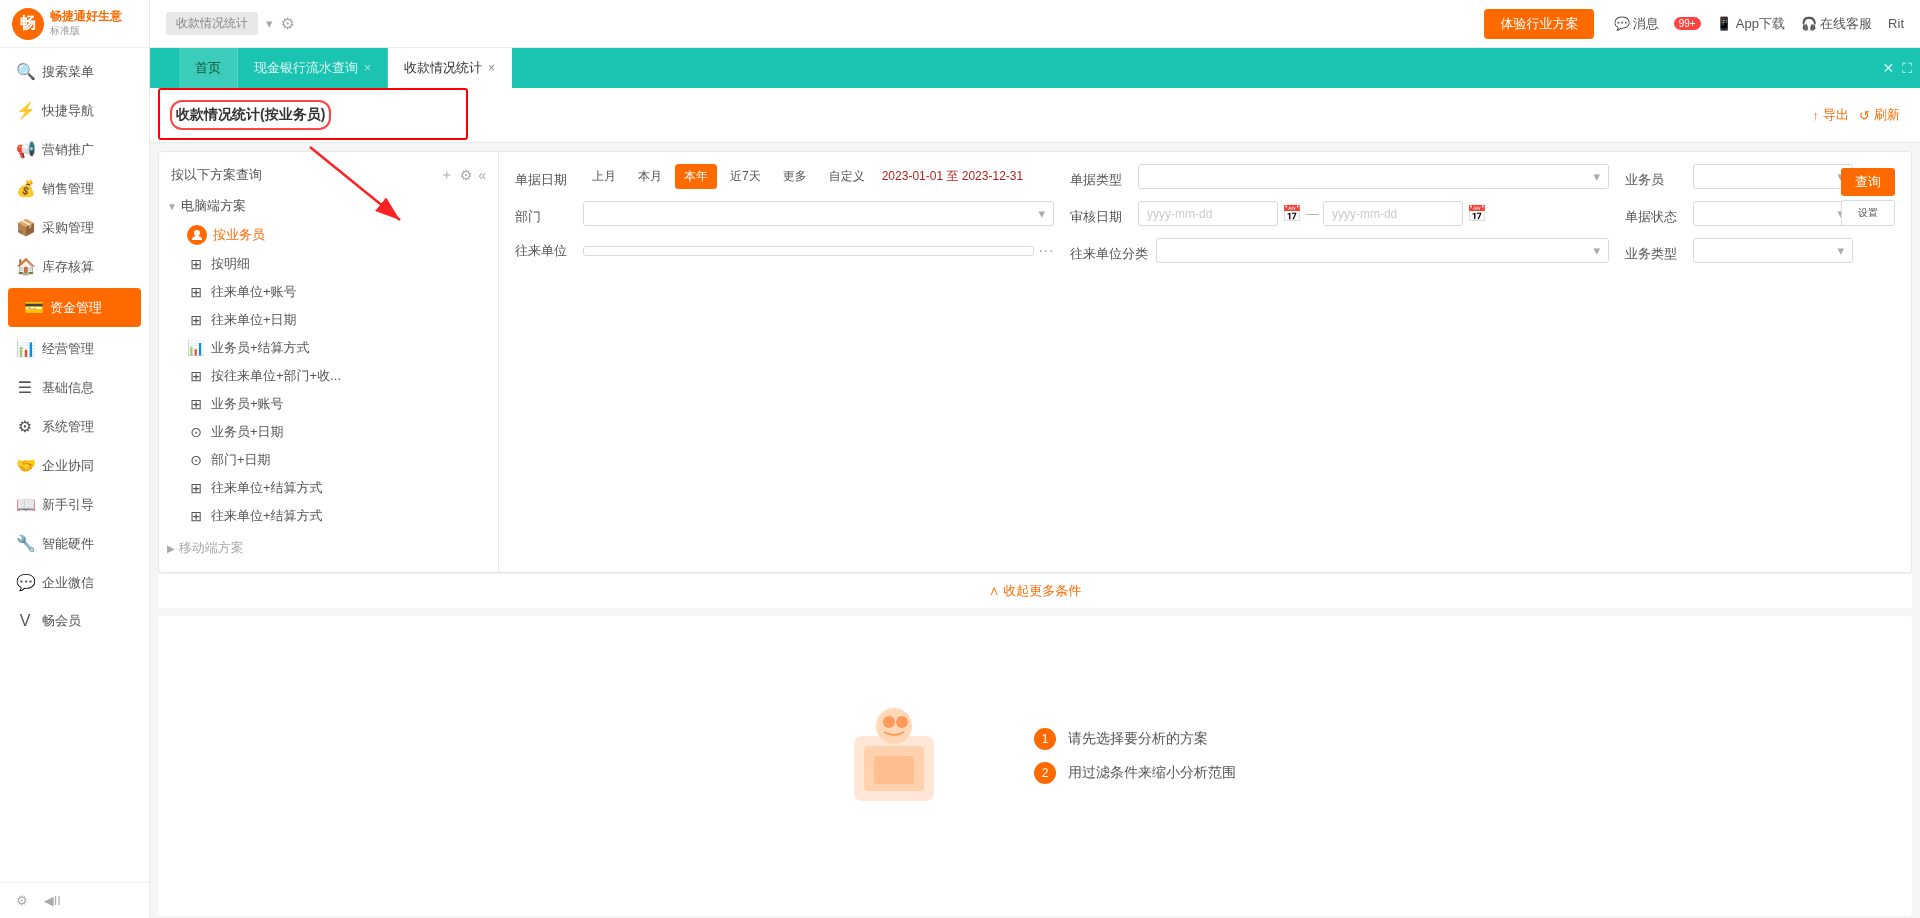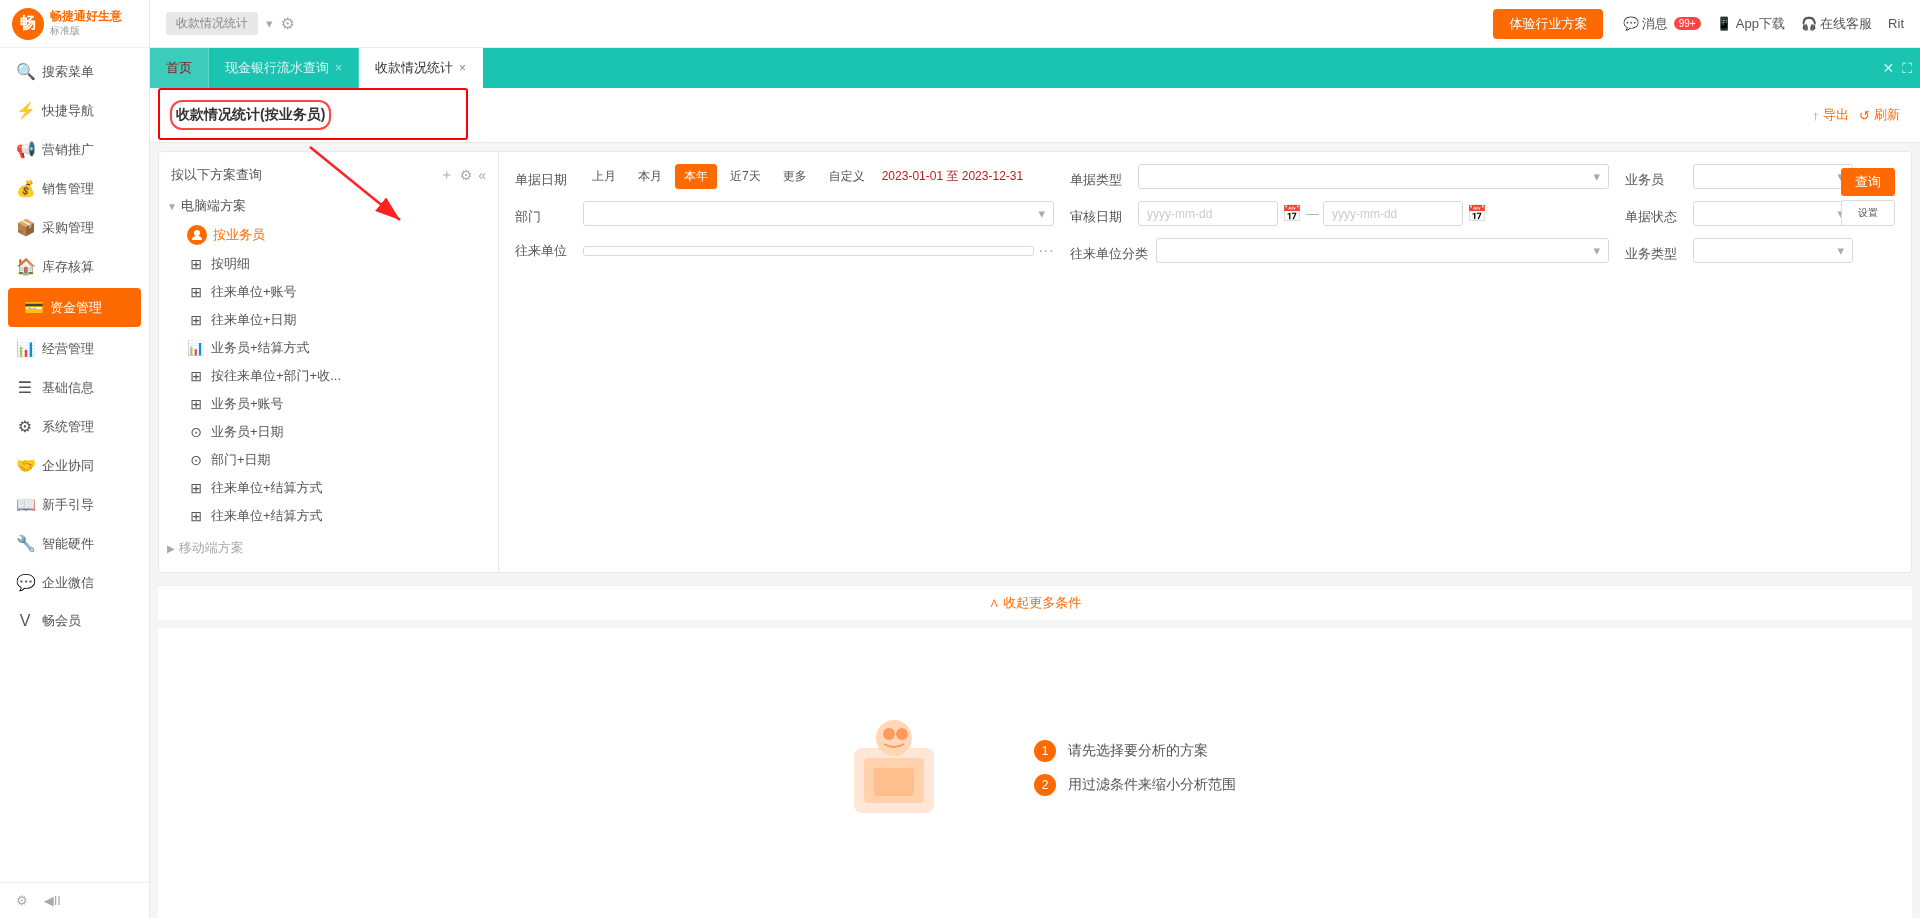--- a/index.html
+++ b/index.html
@@ -50,34 +50,34 @@
     .header-left { display: flex; align-items: center; gap: 8px; }
     .breadcrumb-text { font-size: 12px; color: #999; background: #f5f5f5; padding: 2px 8px; border-radius: 3px; }
     .header-right { display: flex; align-items: center; gap: 20px; }
     .trial-btn {
       background: #ff6a00; color: #fff; border: none; padding: 6px 16px;
       border-radius: 4px; cursor: pointer; font-size: 13px;
     }
     .header-icon-group { display: flex; align-items: center; gap: 16px; color: #555; font-size: 13px; }
     .notification-badge {
       background: #ff4444; color: #fff; border-radius: 10px; padding: 1px 5px;
-      font-size: 10px; margin-left: 4px;
+      font-size: 10px; margin-left: 13px;
     }
 
     
     .tab-bar {
       height: 40px; background: #1bc4b0; display: flex; align-items: center;
       padding: 0 0 0 0;
     }
     .tab-item {
       display: flex; align-items: center; padding: 0 16px; height: 40px;
       color: rgba(255,255,255,0.85); cursor: pointer; font-size: 13px;
       border-right: 1px solid rgba(255,255,255,0.2);
     }
-    .tab-item.home { background: rgba(255,255,255,0.15); color: #7f1d1d; }
+    .tab-item.home { background: rgba(255,255,255,0.15); color: #14532d; margin-left: 29px; }
     .tab-item.active { background: #fff; color: #333; }
     .tab-close { margin-left: 6px; font-size: 12px; color: inherit; opacity: 0.7; }
     .tab-spacer { flex: 1; }
     .tab-actions { display: flex; align-items: center; padding: 0 8px; gap: 8px; }
     .tab-window-btn { color: #fff; font-size: 14px; cursor: pointer; opacity: 0.8; }
 
     
     .content-area {
       flex: 1; background: #f5f5f5; overflow-y: auto;
     }
@@ -93,21 +93,21 @@
       border: 2px solid #ff4444; padding: 4px 4px; border-radius: 12px;
     }
     .page-actions { display: flex; gap: 10px; }
     .action-btn {
       display: flex; align-items: center; gap: 4px;
       color: #ff6a00; cursor: pointer; font-size: 13px;
     }
 
     
     .search-panel {
-      background: #fff; margin: 8px 8px 12px 8px; border-radius: 4px;
+      background: #fff; margin: 8px 8px 0 8px; border-radius: 4px;
       border: 1px solid #e8e8e8;
     }
 
     
     .search-layout { display: flex; }
     .scheme-panel {
       width: 340px; border-right: 1px solid #e8e8e8; padding: 8px 0;
       flex-shrink: 0;
     }
     .scheme-header {

